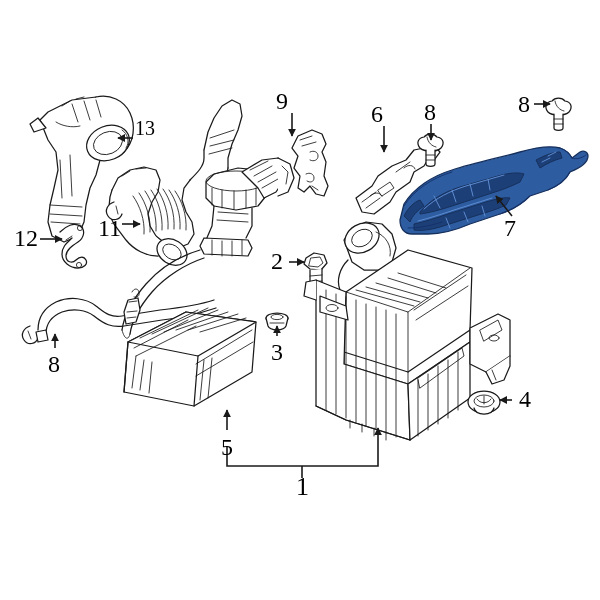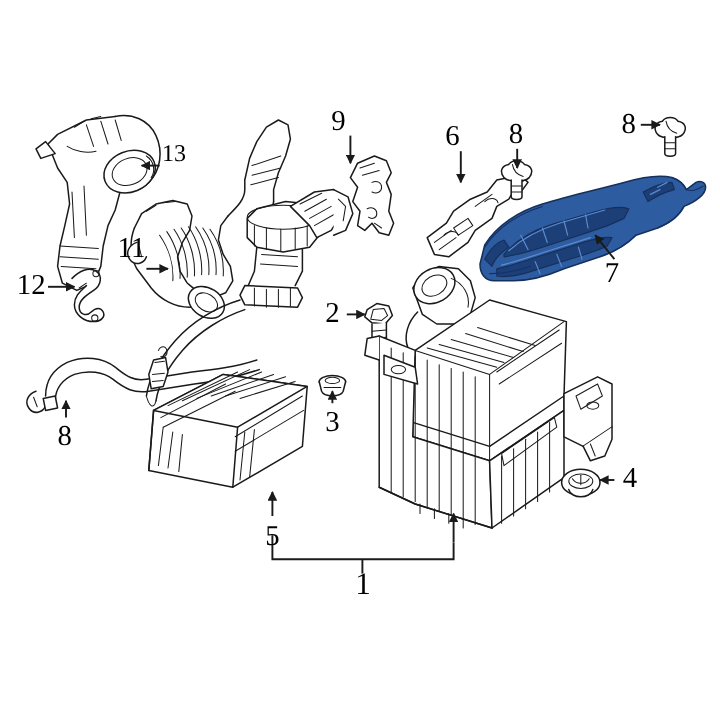--- a/index.html
+++ b/index.html
@@ -363,21 +363,21 @@
 
       <line class="ld" x1="227" y1="430" x2="227" y2="410" marker-end="url(#ah)"></line>
 
       <line class="ld" x1="378" y1="452" x2="378" y2="428" marker-end="url(#ah)"></line>
       <path class="bx" d="M227,446 L227,466 L378,466 L378,452"></path>
       <line class="ld" x1="302" y1="466" x2="302" y2="478"></line>
     </g>
   </svg>
 
   <div class="callout" style="left:135px;top:118px;font-size:20px;">13</div>
-  <div class="callout" style="left:98px;top:195px;font-size:24px;">11</div>
+  <div class="callout" style="left:98px;top:216px;font-size:24px;">11</div>
   <div class="callout" style="left:14px;top:226px;font-size:24px;">12</div>
   <div class="callout" style="left:276px;top:89px;font-size:24px;">9</div>
   <div class="callout" style="left:371px;top:102px;font-size:24px;">6</div>
   <div class="callout" style="left:424px;top:100px;font-size:24px;">8</div>
   <div class="callout" style="left:518px;top:92px;font-size:24px;">8</div>
   <div class="callout" style="left:504px;top:216px;font-size:24px;">7</div>
   <div class="callout" style="left:271px;top:249px;font-size:24px;">2</div>
   <div class="callout" style="left:271px;top:340px;font-size:24px;">3</div>
   <div class="callout" style="left:519px;top:387px;font-size:24px;">4</div>
   <div class="callout" style="left:48px;top:352px;font-size:24px;">8</div>

